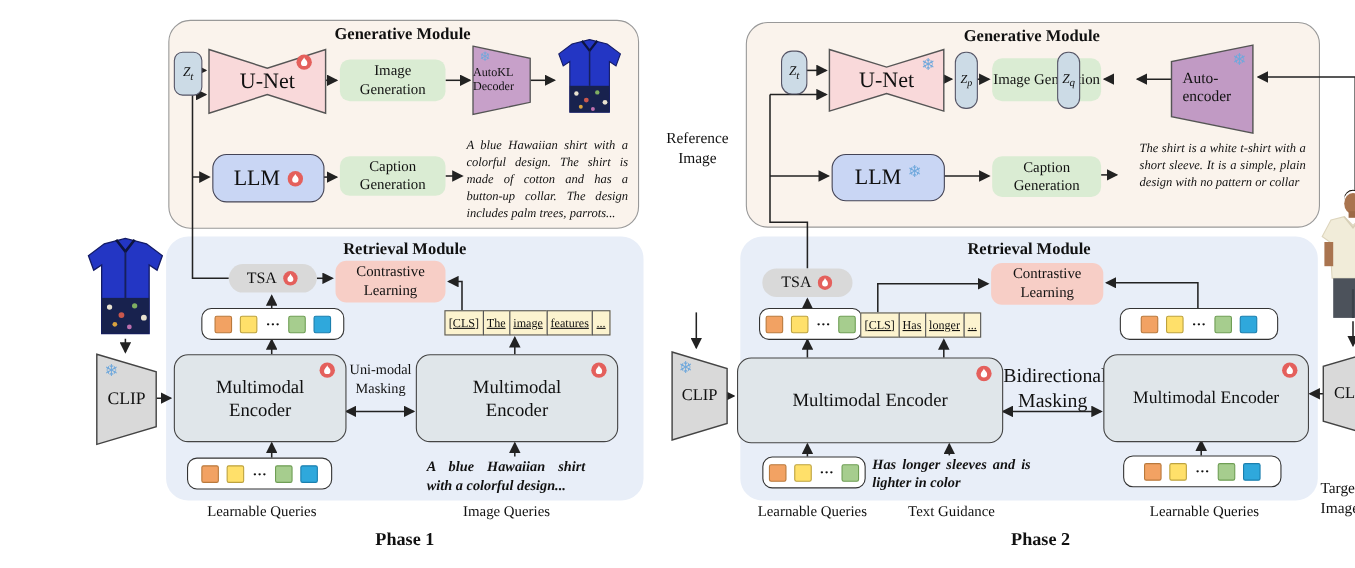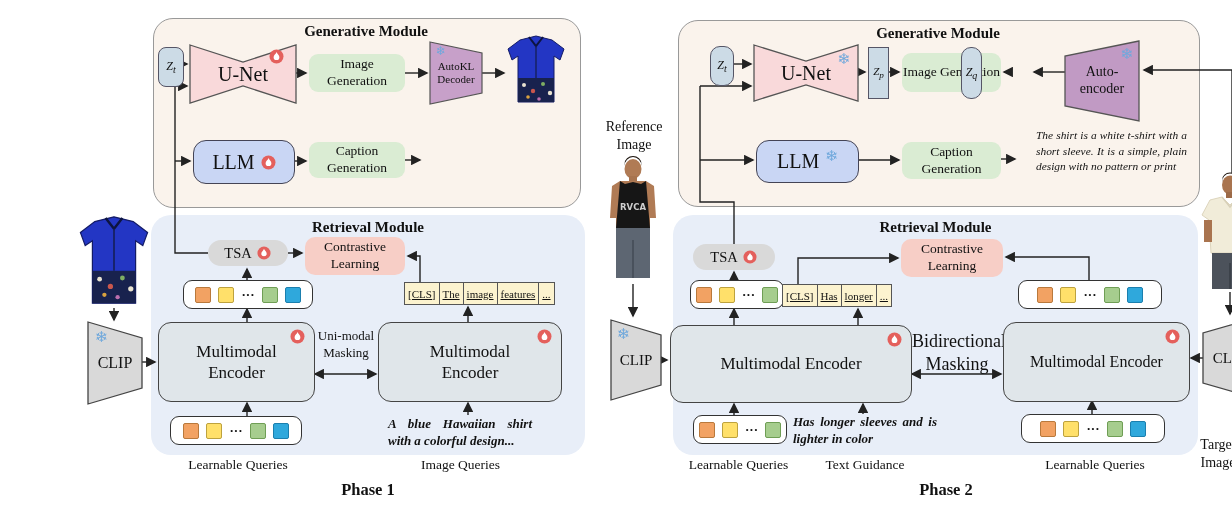--- a/index.html
+++ b/index.html
@@ -28,21 +28,21 @@
   .cap{position:absolute;font-style:italic;font-size:11.4px;line-height:1.36;text-align:justify;}
   .guide{position:absolute;font-style:italic;font-weight:bold;font-size:13px;line-height:1.3;text-align:justify;}
   .lbl{position:absolute;font-size:13.5px;text-align:center;}
   .phase{position:absolute;font-weight:bold;font-size:16.5px;text-align:center;}
   .fire{display:inline-block;width:15px;height:15px;line-height:0;}
   .fire.pin{position:absolute;top:6px;right:9px;}
   .snow{color:#6fa8dc;font-size:15px;line-height:1;font-family:"DejaVu Sans",sans-serif;}
   .snow.pin{position:absolute;}
   .shape{position:absolute;}
   .shape svg{display:block;overflow:visible;}
-  .shape .slabel{position:absolute;inset:0;display:flex;align-items:center;justify-content:center;text-align:center;}
+  .shape .slabel{position:absolute;inset:0;display:flex;align-items:center;justify-content:center;}
   .wires{position:absolute;left:0;top:0;pointer-events:none;}
   .wm{position:absolute;left:826px;top:444px;font-size:37px;letter-spacing:2px;white-space:nowrap;
       color:#c2c2c2;opacity:.8;font-family:"DejaVu Sans","Liberation Sans",sans-serif;z-index:9;}
 </style>
 </head>
 <body>
 
 <div class="canvas">
 
   <div class="module gen" style="left:105px;top:18px;width:426px;height:188px;"></div>
@@ -158,20 +158,21 @@
           <circle cx="7.5" cy="7.5" r="7" fill="#e4605c"></circle>
           <path d="M7.5 3 C8 5 10.4 5.8 10.4 8.2 A2.9 2.9 0 0 1 4.6 8.2 C4.6 6 7 5.2 7.5 3 Z" fill="#fff"></path>
         </svg>
     </span>
   </div>
 
   <div class="gbox flexc" style="left:261px;top:142px;width:96px;height:36px;">
     <span>Caption Generation</span>
   </div>
 
+  <div class="cap" style="left:376px;top:125px;width:147px;">A blue Hawaiian shirt with a colorful design. The shirt is made of cotton and has a button-up collar. The design includes palm trees, parrots...</div>
 
   <div class="mtitle" style="left:103px;top:219px;width:434px;">Retrieval Module</div>
 
   <div class="tsa flexc" style="left:160px;top:240px;width:80px;height:26px;">
     <span>TSA</span>
     <span class="fire">
       <svg viewBox="0 0 15 15" width="14" height="14">
           <circle cx="7.5" cy="7.5" r="7" fill="#e4605c"></circle>
           <path d="M7.5 3 C8 5 10.4 5.8 10.4 8.2 A2.9 2.9 0 0 1 4.6 8.2 C4.6 6 7 5.2 7.5 3 Z" fill="#fff"></path>
         </svg>
@@ -265,21 +266,21 @@
   </div>
 
   <div class="shape" style="left:706px;top:45px;width:104px;height:56px;">
     <svg width="104" height="56">
         <polygon points="0,0 52,16 104,0 104,56 52,40 0,56" fill="#f9d9da" stroke="#555" stroke-width="1.3"></polygon>
       </svg>
     <span class="slabel" style="font-size:20px;">U-Net</span>
     <span class="snow pin" style="top:7px;right:8px;">❄</span>
   </div>
 
-  <div class="zbox flexc" style="left:820px;top:47px;width:19px;height:50px;border-radius:0;font-size:11px;">
+  <div class="zbox flexc" style="left:820px;top:47px;width:19px;height:50px;border-radius:10px;font-size:11px;">
     <span><span>Z</span><sub>p</sub></span>
   </div>
 
   <div class="gbox flexc" style="left:854px;top:53px;width:99px;height:39px;">
     <span>Image Generation</span>
   </div>
 
   <div class="zbox flexc" style="left:913px;top:47px;width:19px;height:50px;border-radius:10px;font-size:12px;">
     <span><span>Z</span><sub>q</sub></span>
   </div>
@@ -296,21 +297,21 @@
 
   <div class="llmbox flexc" style="left:708px;top:140px;width:101px;height:41px;">
     <span>LLM</span>
     <span class="snow" style="margin-top:-10px;">❄</span>
   </div>
 
   <div class="gbox flexc" style="left:854px;top:142px;width:99px;height:37px;">
     <span>Caption Generation</span>
   </div>
 
-  <div class="cap" style="left:988px;top:128px;width:151px;">The shirt is a white t-shirt with a short sleeve. It is a simple, plain design with no pattern or print</div>
+  <div class="cap" style="left:988px;top:128px;width:151px;">The shirt is a white t-shirt with a short sleeve. It is a simple, plain design with no pattern or collar</div>
 
   <div class="mtitle" style="left:625px;top:219px;width:525px;">Retrieval Module</div>
 
   <div class="tsa flexc" style="left:645px;top:244px;width:82px;height:26px;">
     <span>TSA</span>
     <span class="fire">
       <svg viewBox="0 0 15 15" width="14" height="14">
           <circle cx="7.5" cy="7.5" r="7" fill="#e4605c"></circle>
           <path d="M7.5 3 C8 5 10.4 5.8 10.4 8.2 A2.9 2.9 0 0 1 4.6 8.2 C4.6 6 7 5.2 7.5 3 Z" fill="#fff"></path>
         </svg>
@@ -381,32 +382,20 @@
     <span class="tk g"></span>
     <span class="tk b"></span>
   </div>
 
   <div class="lbl" style="left:628px;top:457px;width:125px;">Learnable Queries</div>
   <div class="lbl" style="left:762px;top:457px;width:110px;">Text Guidance</div>
   <div class="lbl" style="left:983px;top:457px;width:128px;">Learnable Queries</div>
   <div class="phase" style="left:818px;top:480px;width:160px;">Phase 2</div>
 
   <div class="lbl" style="left:545px;top:118px;width:82px;font-size:14px;line-height:1.3;">Reference Image</div>
-  <div class="shape" style="left:550px;top:158px;width:70px;height:124px;">
-    <svg width="70" height="124" viewBox="0 0 70 124">
-      <ellipse cx="35" cy="11" rx="8.5" ry="10" fill="#b07b55"></ellipse>
-      <path d="M26.5 8 a8.5 9 0 0 1 17 0 l0 -2 a8.5 8 0 0 0 -17 0 z" fill="#1c140e"></path>
-      <rect x="31" y="18" width="8" height="7" fill="#a8744f"></rect>
-      <path d="M14 28 L22 23 L48 23 L56 28 L58 60 L52 60 L52 100 L18 100 L18 60 L12 60 Z" fill="#b07b55"></path>
-      <path d="M22 23 L27 26 L35 24 L43 26 L48 23 L52 70 L18 70 Z" fill="#161616"></path>
-      <text x="35" y="52" text-anchor="middle" font-size="8.5" font-family="DejaVu Sans, sans-serif" fill="#cfcfcf" font-weight="bold">RVCA</text>
-      <rect x="18" y="70" width="34" height="50" fill="#5d6672"></rect>
-      <line x1="35" y1="82" x2="35" y2="120" stroke="#49515c" stroke-width="2"></line>
-    </svg>
-  </div>
 
   <div class="shape" style="left:563px;top:320px;width:50px;height:80px;">
     <svg width="50" height="80">
         <polygon points="0,0 50,15 50,65 0,80" fill="#d9d9d9" stroke="#444" stroke-width="1.3"></polygon>
       </svg>
     <span class="slabel" style="font-size:15px;">CLIP</span>
     <span class="snow pin" style="top:7px;left:6px;">❄</span>
   </div>
 
   <div class="shape" style="left:1148px;top:175px;width:68px;height:115px;">

